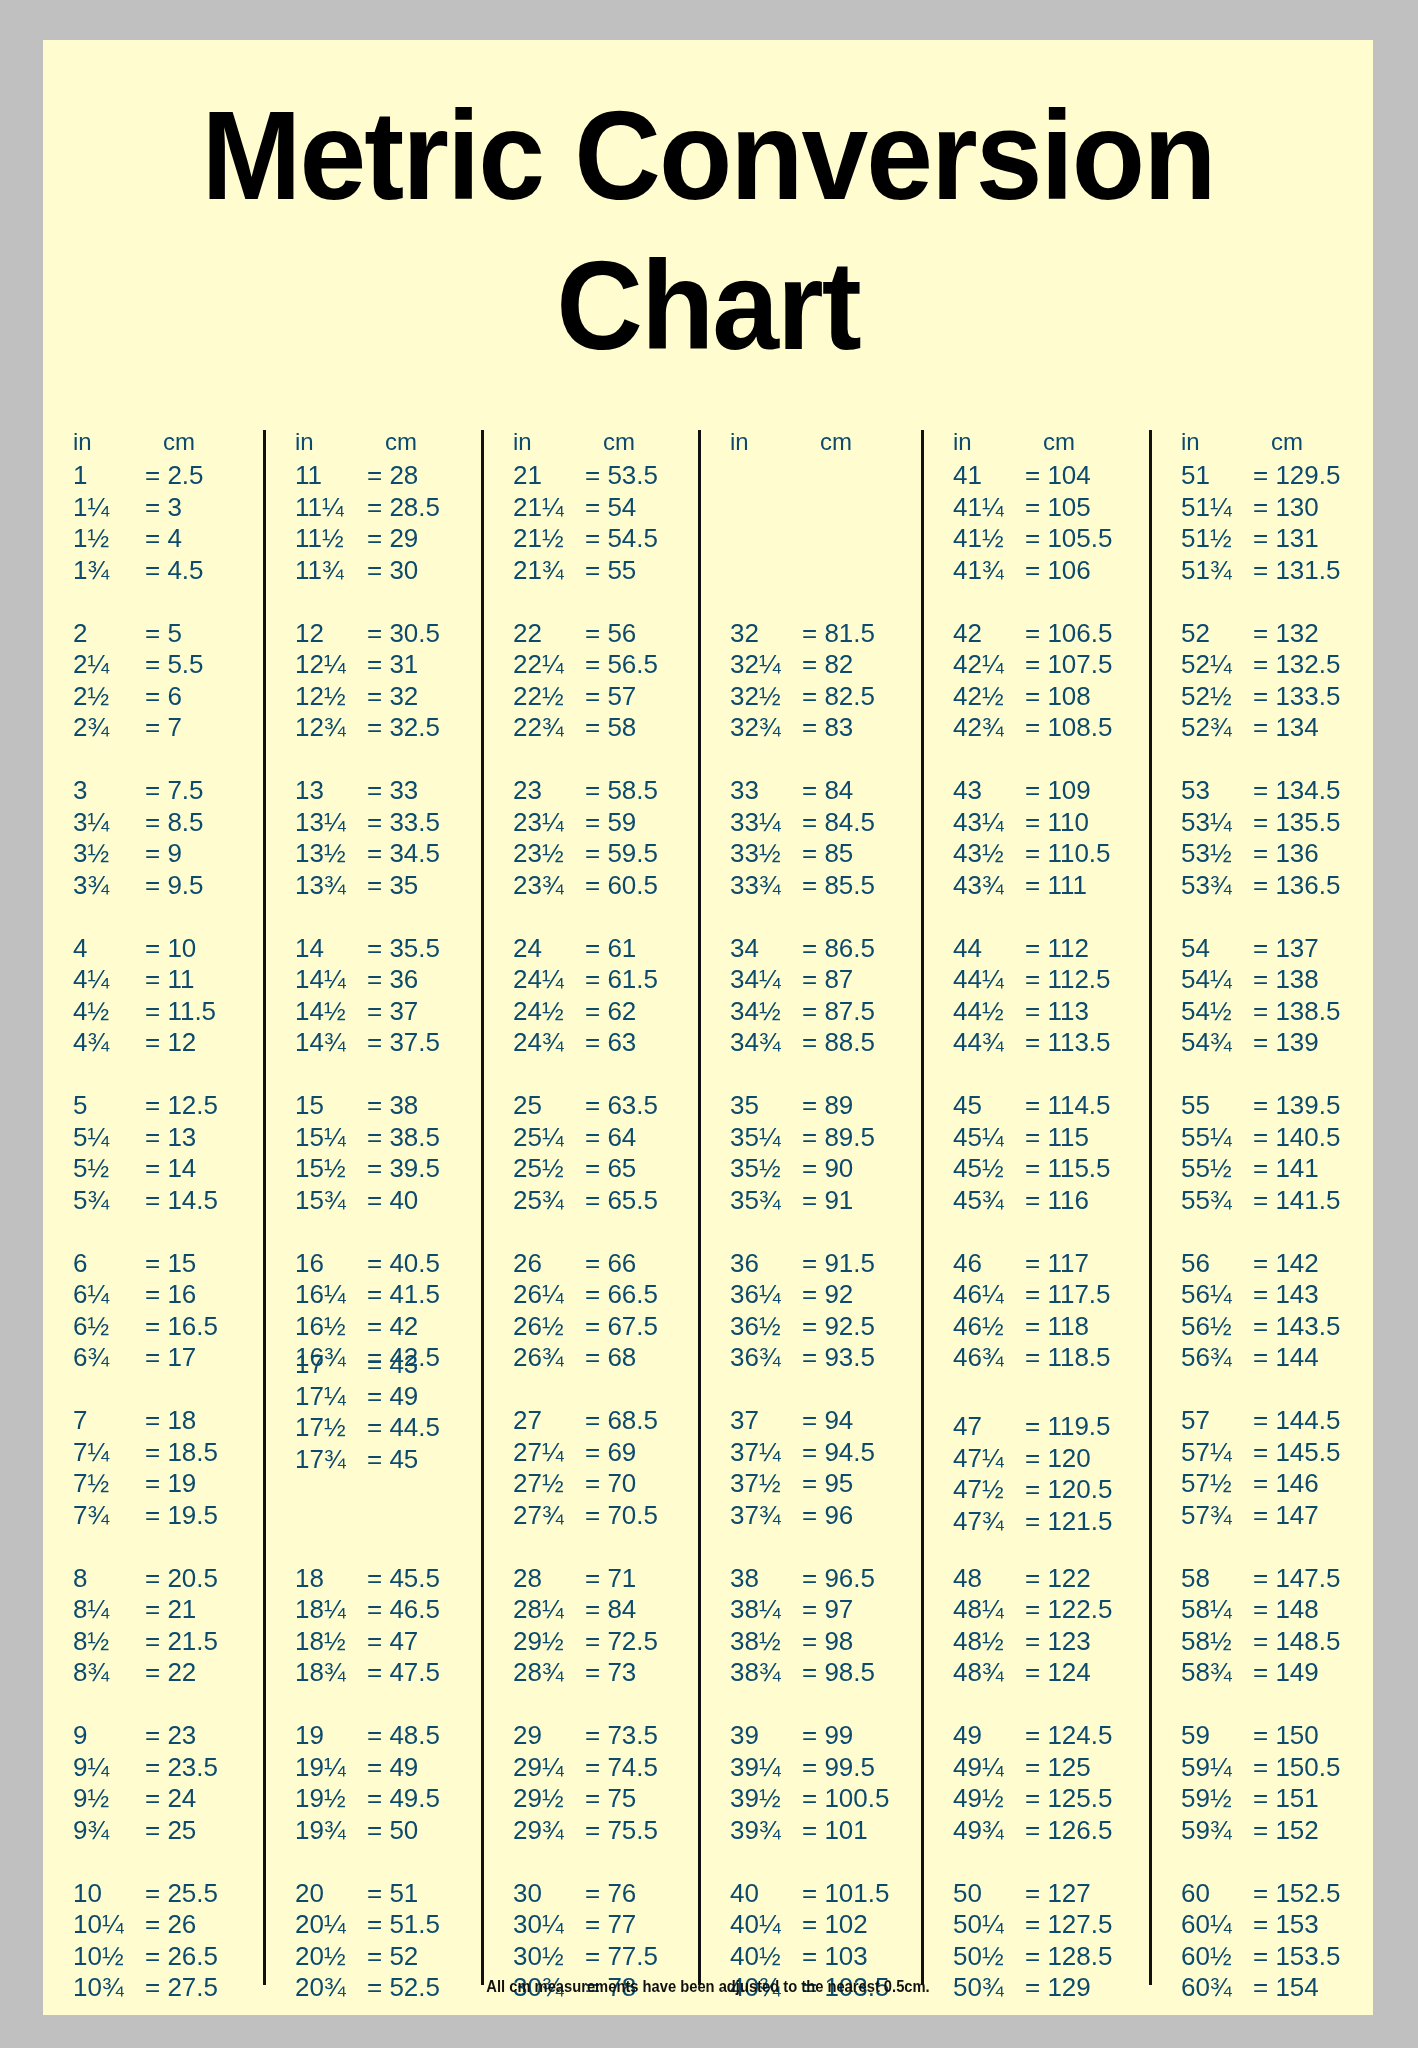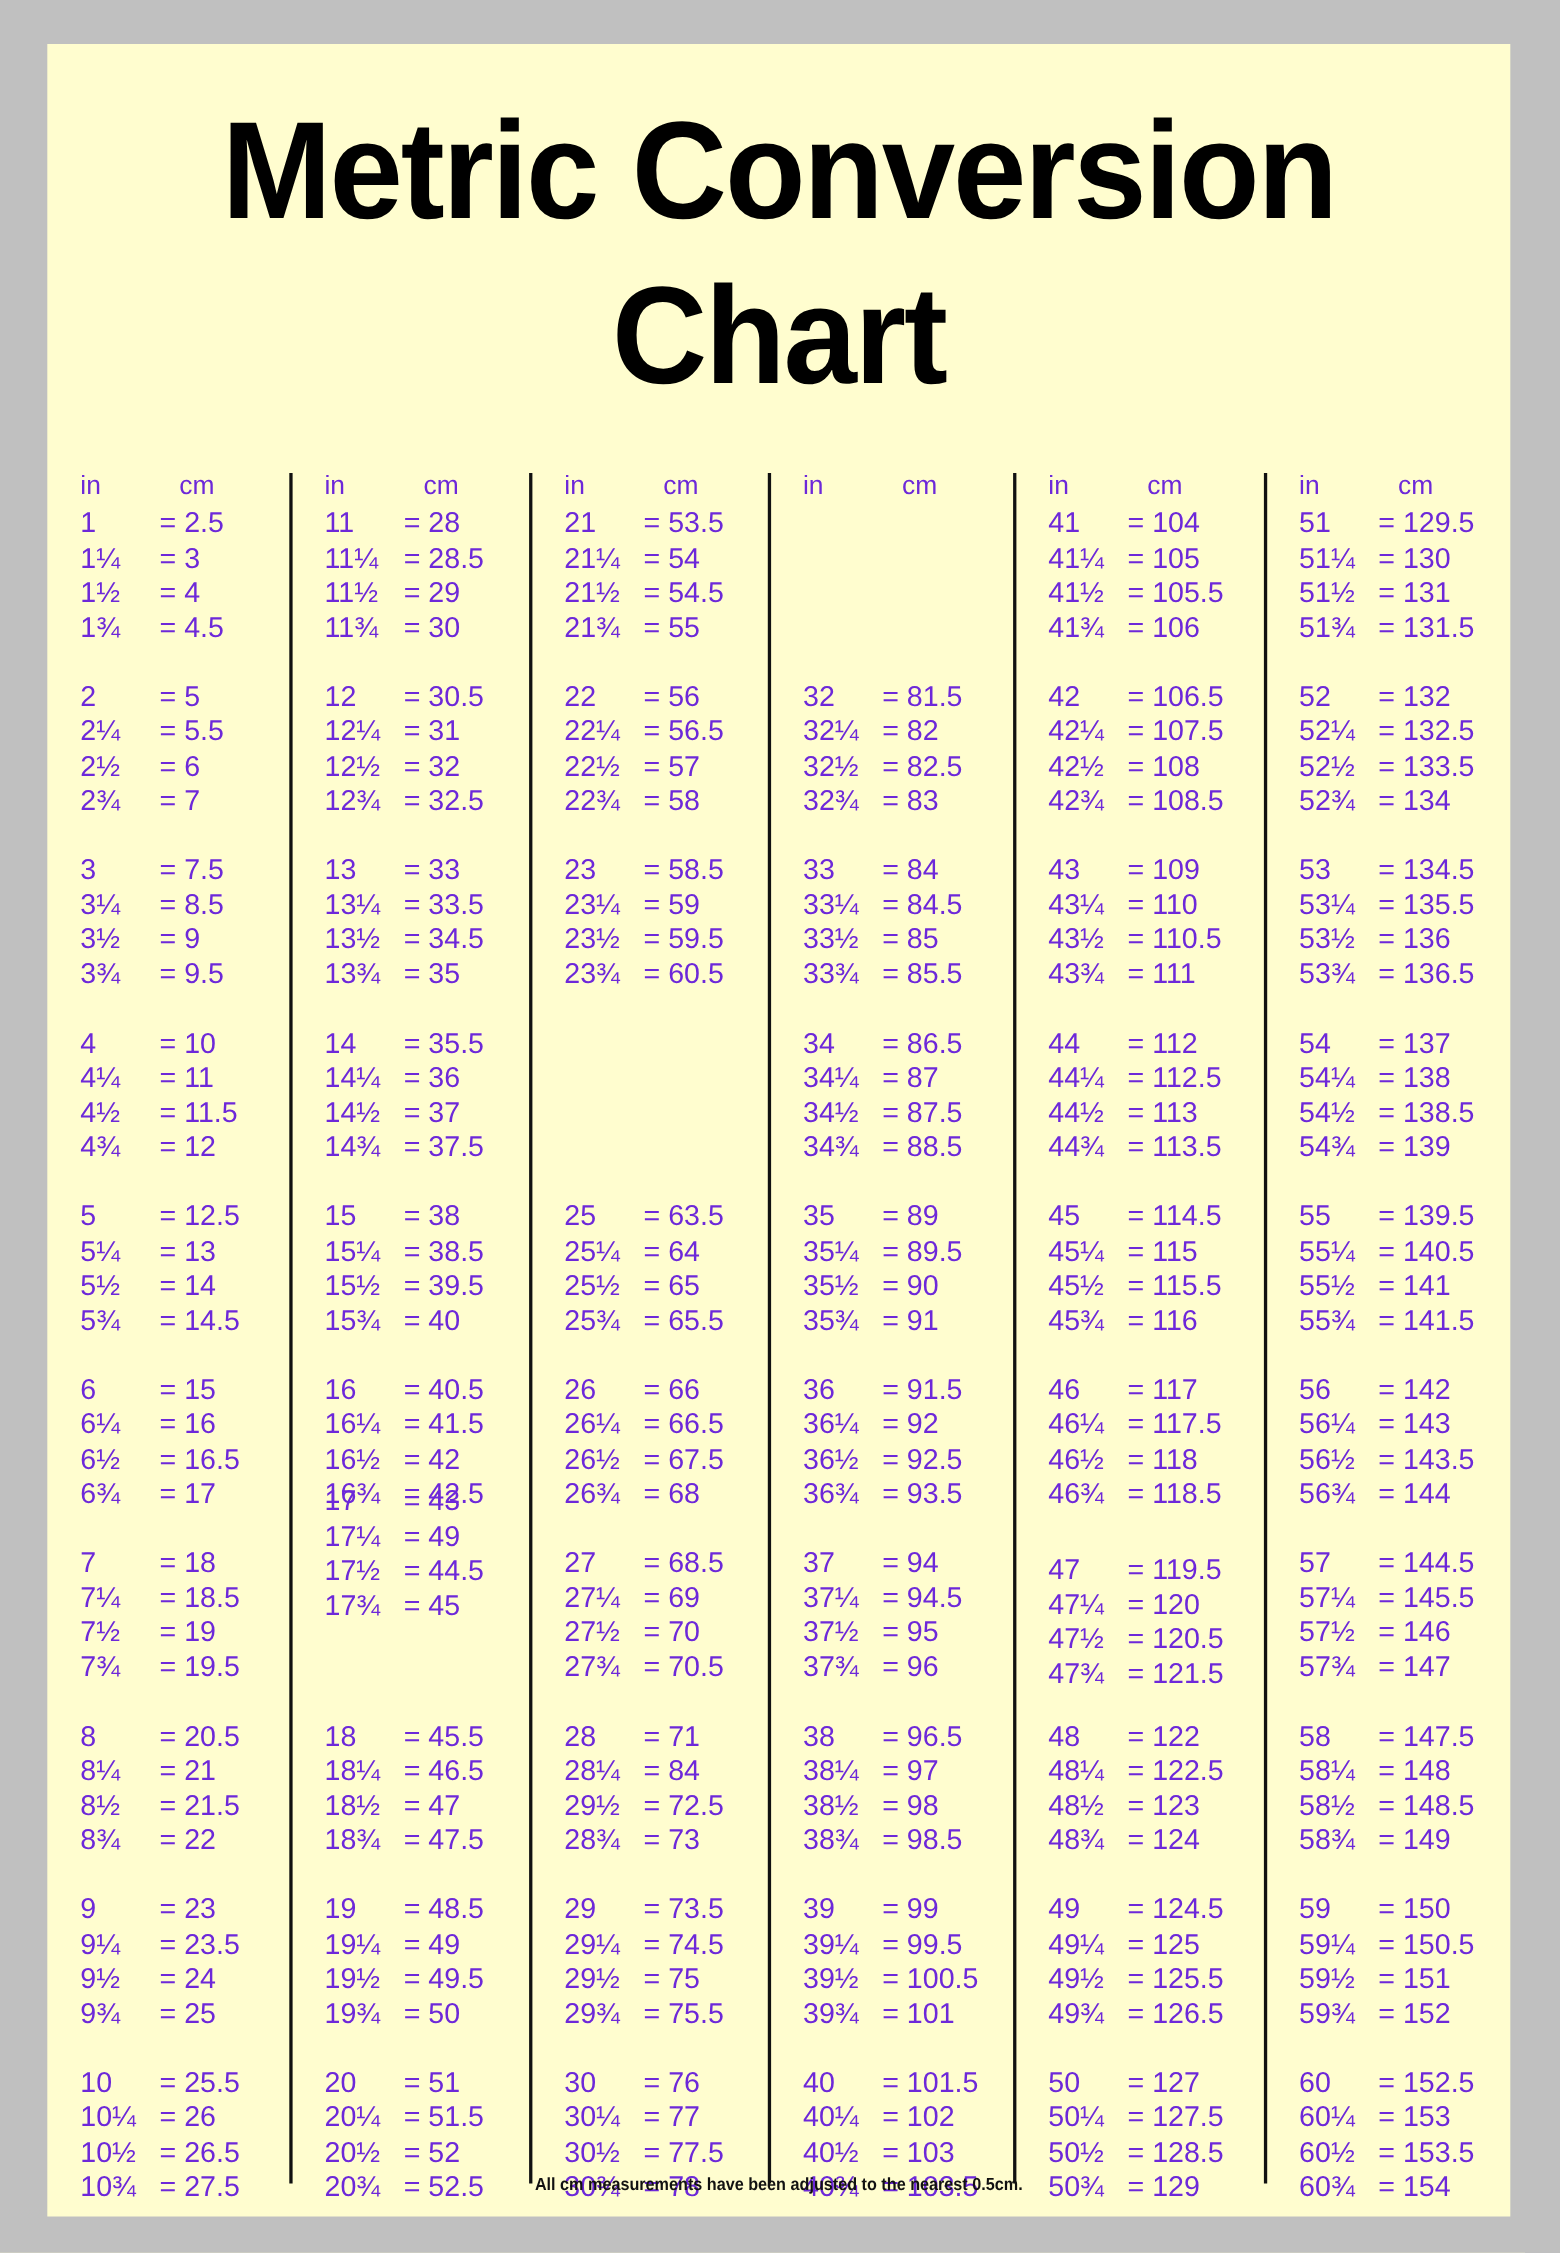--- a/index.html
+++ b/index.html
@@ -49,21 +49,21 @@
       top: 348px;
       width: 1300px;
       height: 1610px;
     }
     .col {
       position: absolute;
       top: 0;
       width: 200px;
       height: 1600px;
       font-size: 26px;
-      color: #6d28d9;
+      color: #0c4a6e;
     }
     .col-divider {
       position: absolute;
       top: 42px;
       width: 3px;
       background: #111;
     }
     .col-header {
       position: absolute;
       top: 40px;
@@ -545,20 +545,38 @@
           </div>
           <div class="row">
             <span class="inch">23½</span>
             <span class="eq">= 59.5</span>
           </div>
           <div class="row">
             <span class="inch">23¾</span>
             <span class="eq">= 60.5</span>
           </div>
         </div>
+        <div class="group" style="top: 544.5px;">
+          <div class="row">
+            <span class="inch">24</span>
+            <span class="eq">= 61</span>
+          </div>
+          <div class="row">
+            <span class="inch">24¼</span>
+            <span class="eq">= 61.5</span>
+          </div>
+          <div class="row">
+            <span class="inch">24½</span>
+            <span class="eq">= 62</span>
+          </div>
+          <div class="row">
+            <span class="inch">24¾</span>
+            <span class="eq">= 63</span>
+          </div>
+        </div>
         <div class="group" style="top: 702px;">
           <div class="row">
             <span class="inch">25</span>
             <span class="eq">= 63.5</span>
           </div>
           <div class="row">
             <span class="inch">25¼</span>
             <span class="eq">= 64</span>
           </div>
           <div class="row">

